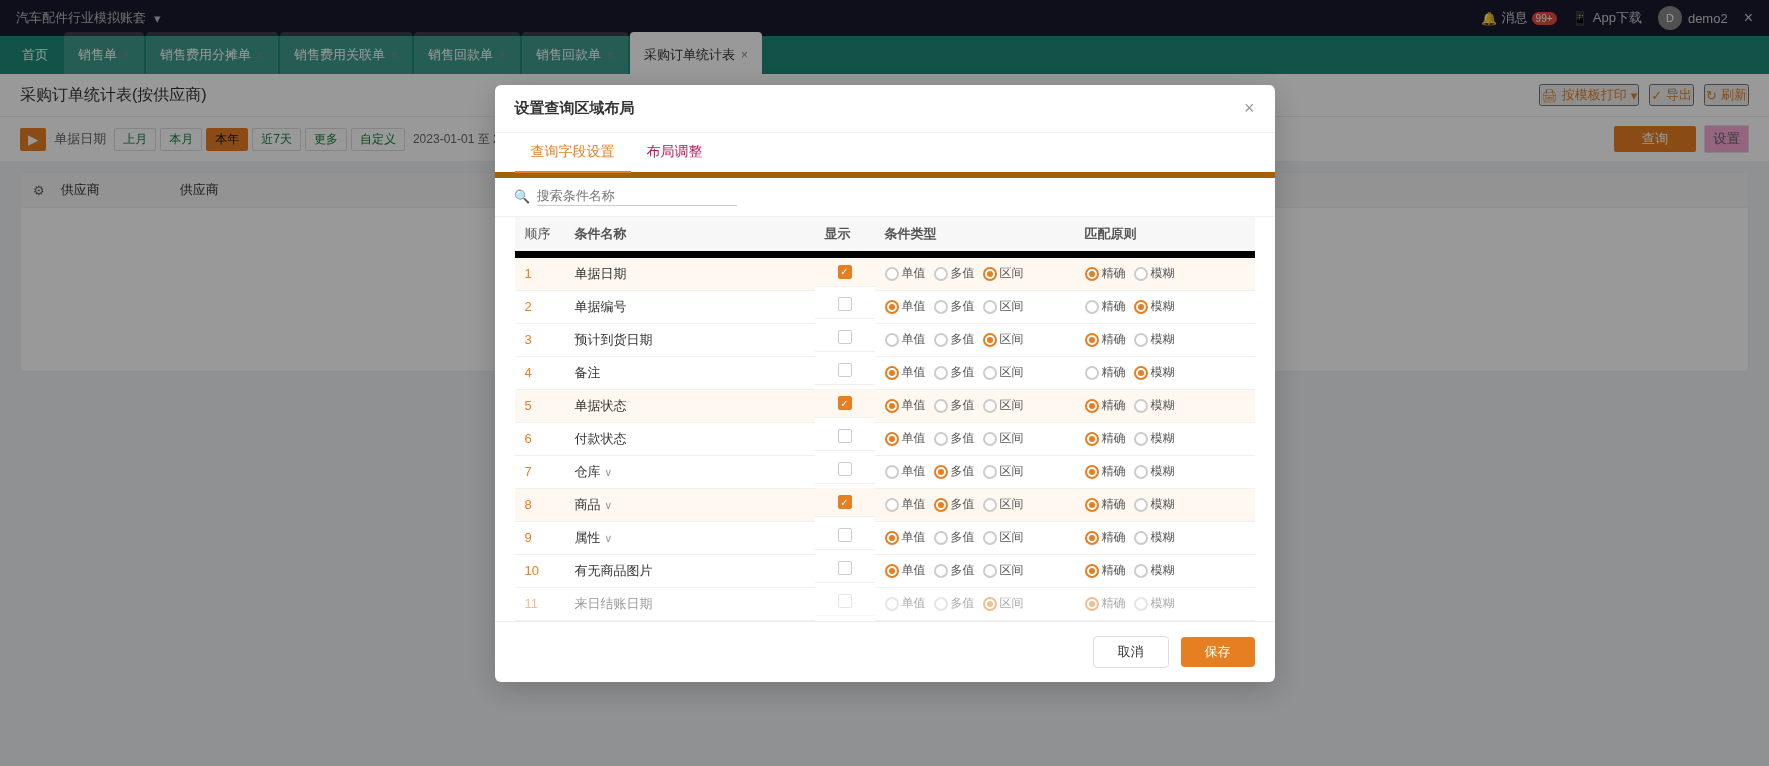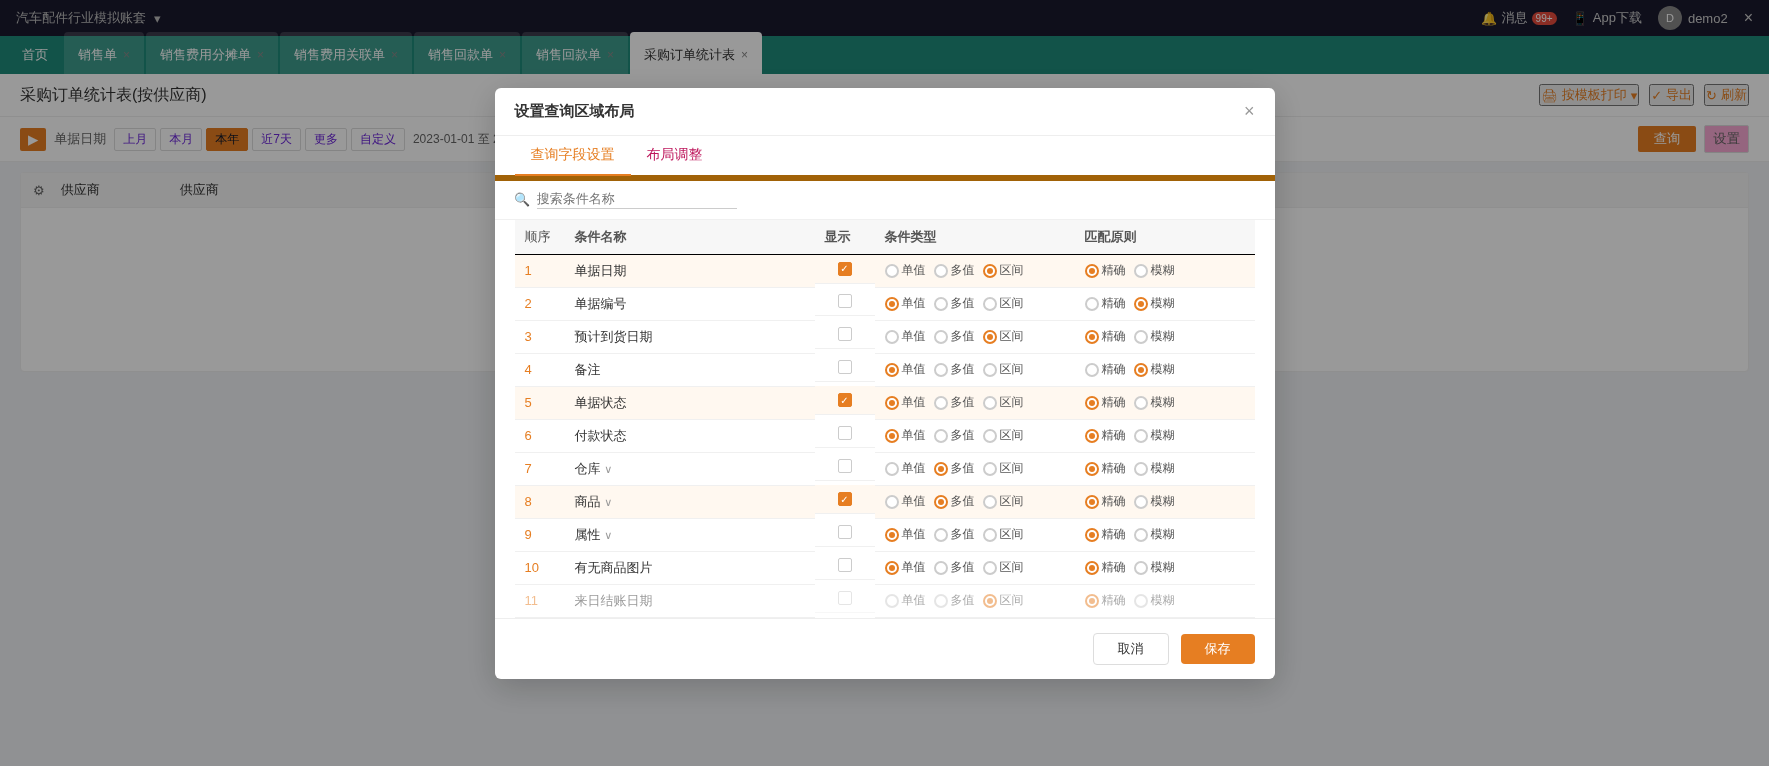--- a/index.html
+++ b/index.html
@@ -68,24 +68,24 @@
       background: white;
       padding: 8px 20px;
       display: flex;
       align-items: center;
       gap: 8px;
       border-bottom: 1px solid #eee;
     }
     .filter-toggle { background: #e67e22; color: white; border: none; padding: 4px 8px; cursor: pointer; border-radius: 2px; }
     .filter-label { color: #666; font-size: 13px; }
     .filter-date-options { display: flex; gap: 4px; }
-    .filter-date-btn { padding: 2px 8px; border: 1px solid #ddd; border-radius: 2px; cursor: pointer; font-size: 12px; color: #6d28d9; background: white; }
+    .filter-date-btn { padding: 2px 8px; border: 1px solid #ddd; border-radius: 2px; cursor: pointer; font-size: 12px; color: #15803d; background: white; }
     .filter-date-btn.active { background: #e67e22; color: #0f172a; border-color: #e67e22; }
     .filter-date-range { color: #666; font-size: 12px; }
-    .btn-query { background: #e67e22; color: white; border: none; padding: 4px 16px; border-radius: 2px; cursor: pointer; }
+    .btn-query { background: #e67e22; color: white; border: none; padding: 4px 28px; border-radius: 2px; cursor: pointer; }
     .btn-settings { background: #f9a8d4; color: #666; border: 1px solid #ddd; padding: 4px 8px; border-radius: 2px; cursor: pointer; }
 
     
     .table-area {
       background: white;
       margin: 10px 20px;
       border: 1px solid #eee;
       border-radius: 4px;
       min-height: 200px;
     }
@@ -141,21 +141,21 @@
 
     
     .modal-table-wrap { flex: 1; overflow-y: auto; padding: 0 20px; }
     .modal-table { width: 100%; border-collapse: collapse; }
     .modal-table th {
       background: #f7f7f7;
       padding: 8px 10px;
       text-align: left;
       font-size: 13px;
       color: #555;
-      border-bottom: 1px solid #000000;
+      border-bottom: 7px solid #000000;
       position: sticky;
       top: 0;
     }
     .modal-table td {
       padding: 7px 10px;
       font-size: 13px;
       color: #333;
       border-bottom: 1px solid #f0f0f0;
       vertical-align: middle;
     }

